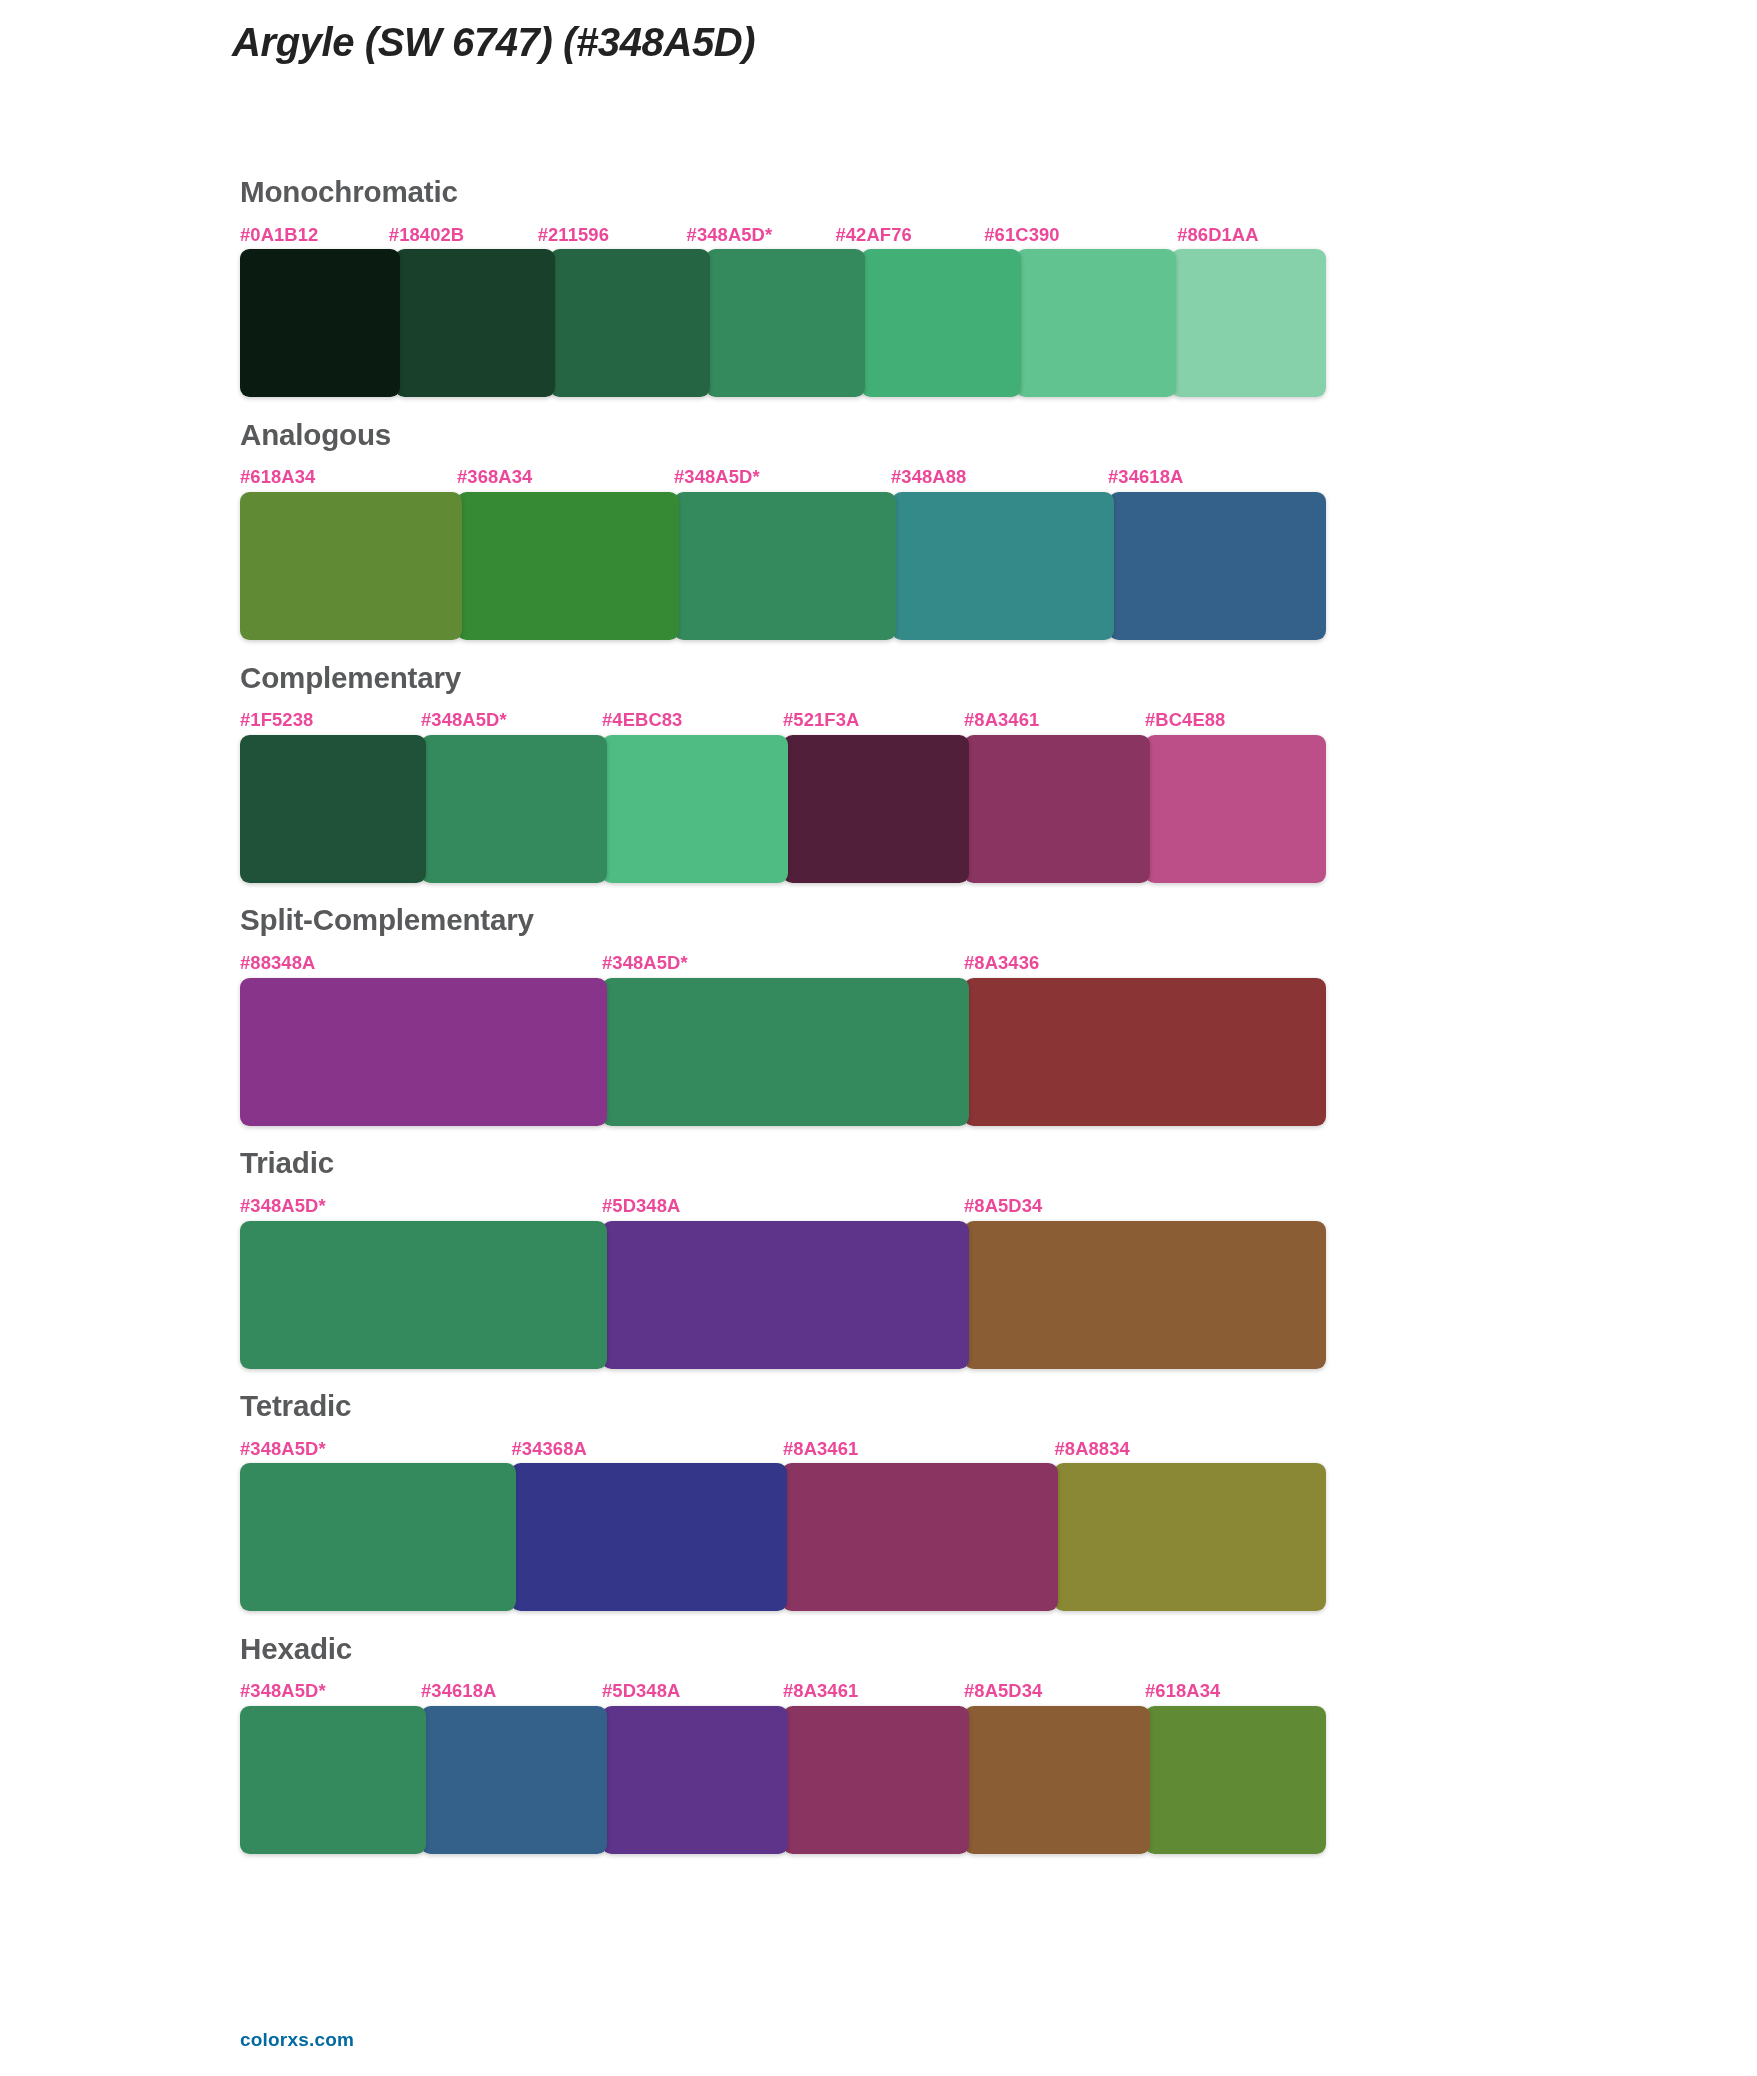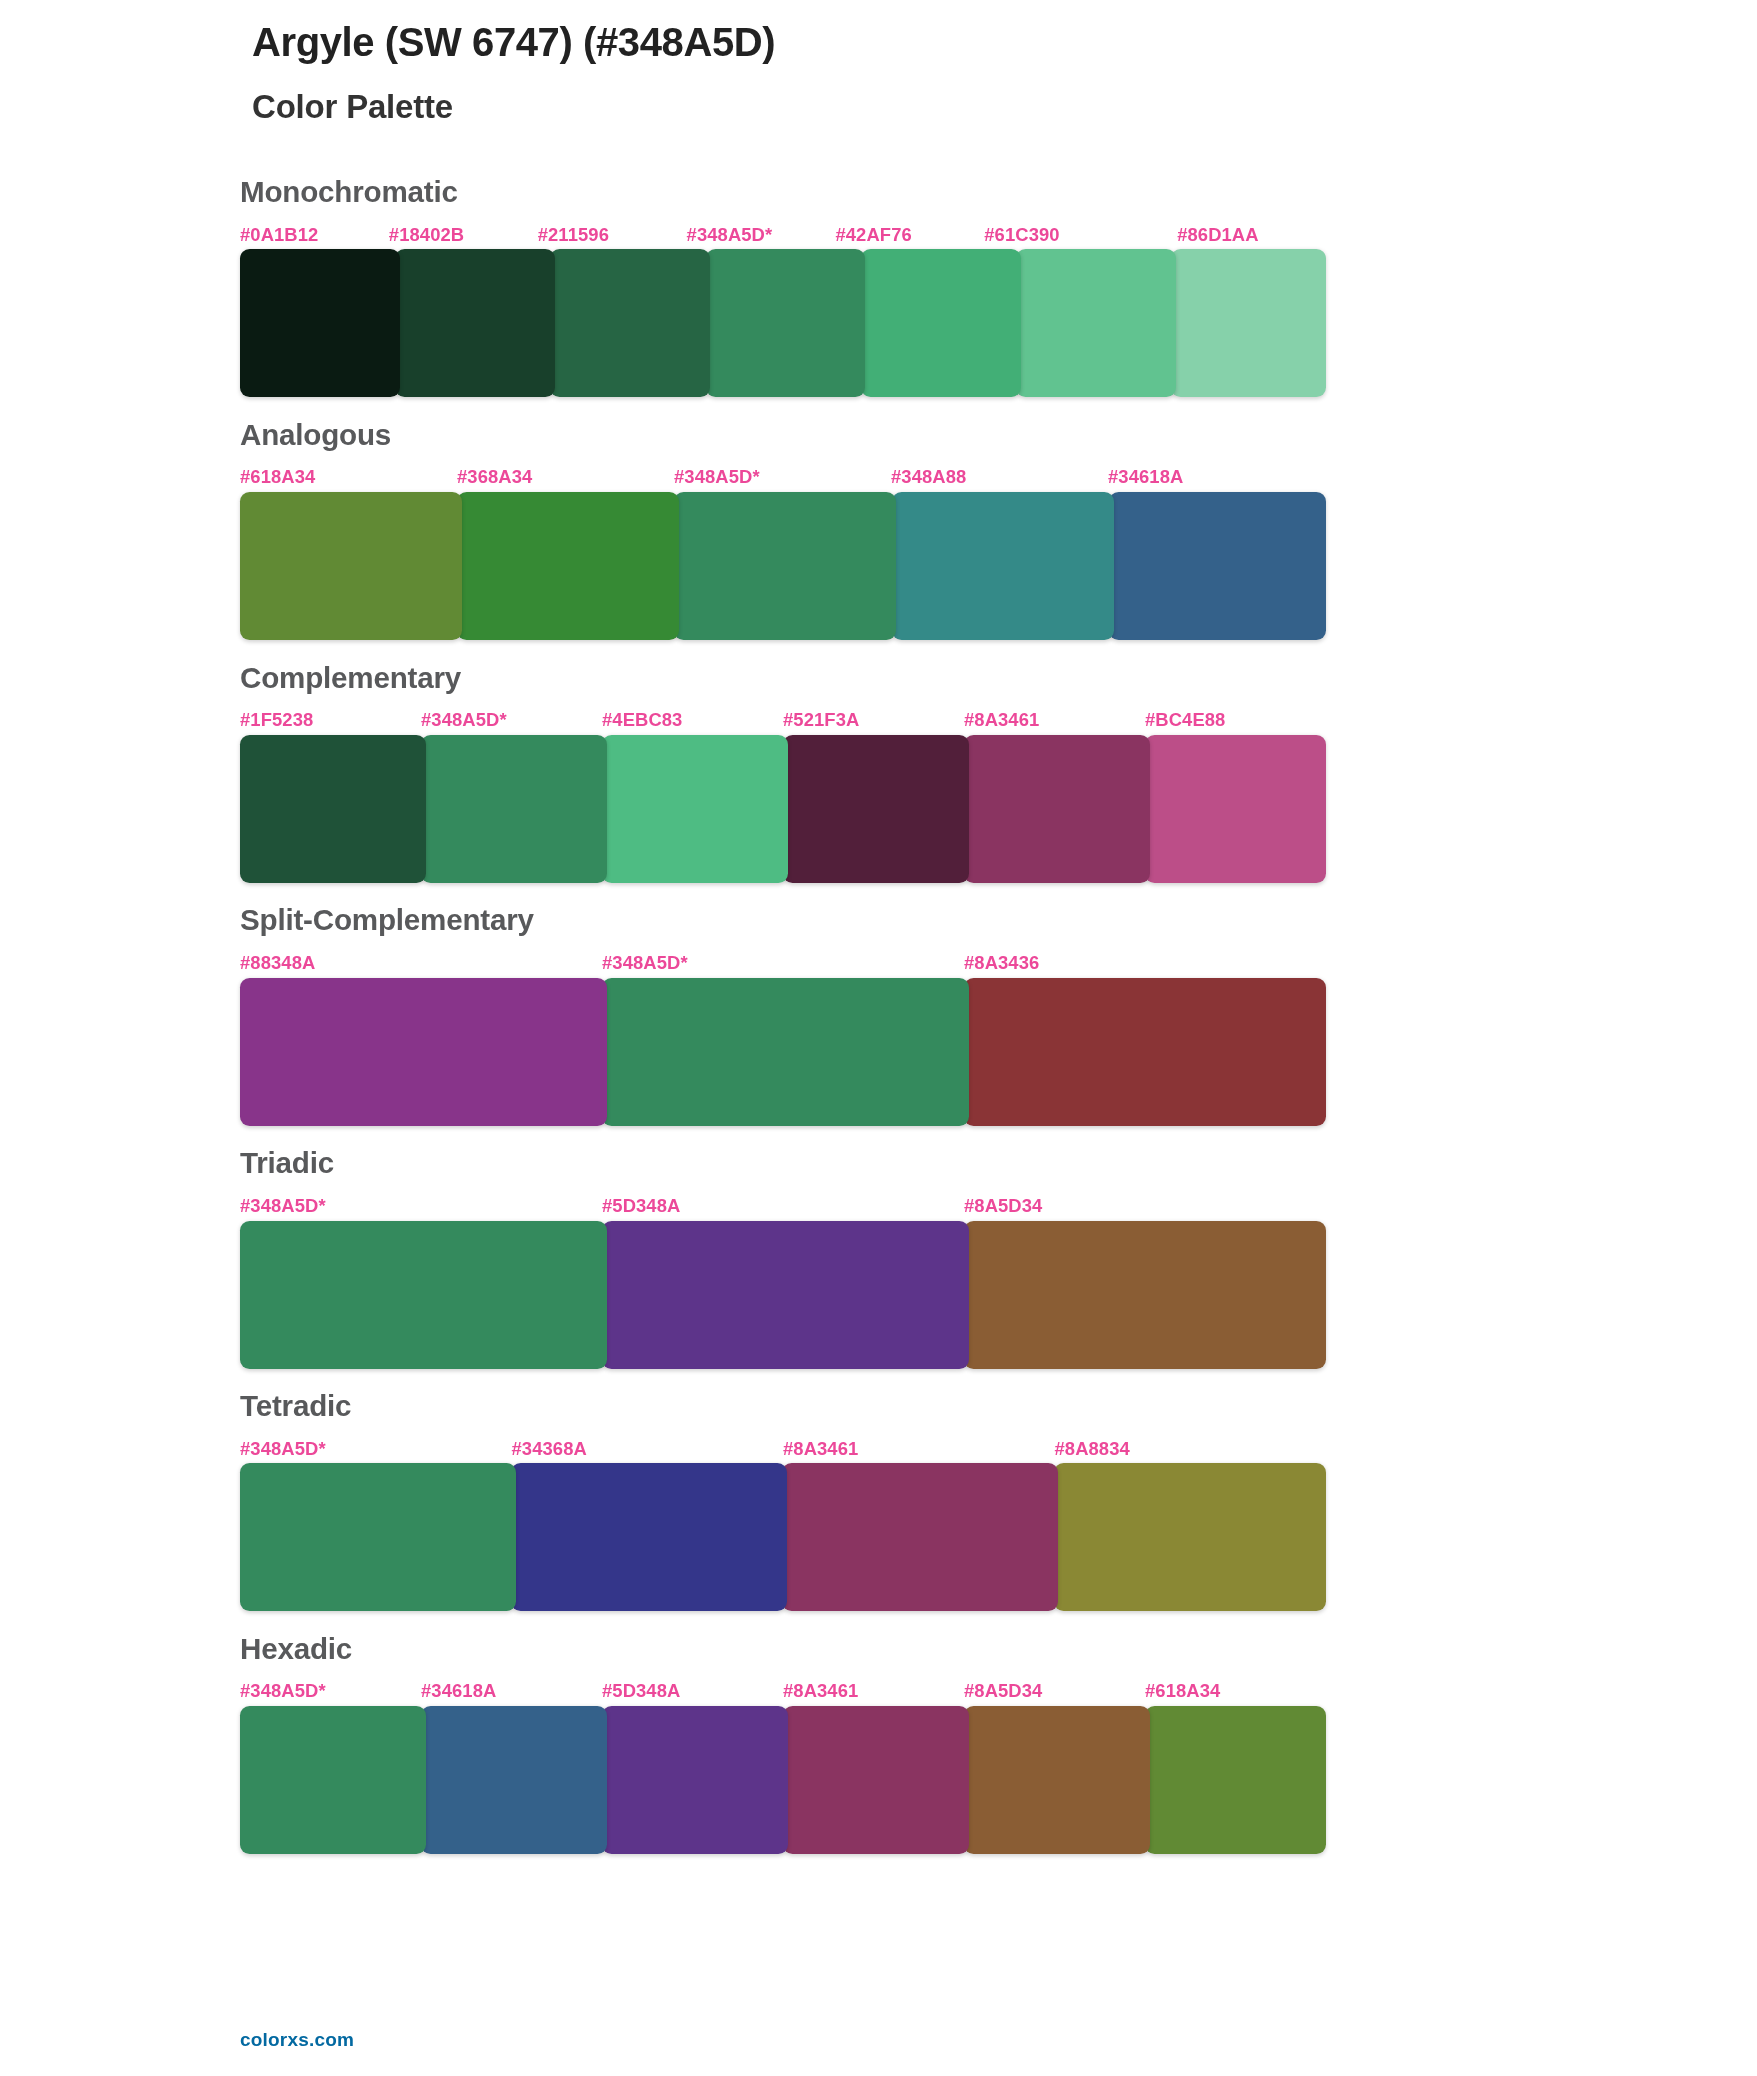--- a/index.html
+++ b/index.html
@@ -10,21 +10,21 @@
     -webkit-font-smoothing:antialiased;
   }
   #page {
     position:relative;
     width:1757px; height:2077px;
     background:#ffffff;
     overflow:hidden;
   }
 
   
-  .header { position:absolute; left:252px; top:19px; }
+  .header { position:absolute; left:232px; top:19px;font-style:italic; }
   .title {
     font-size:40px;
     font-weight:bold;
     color:#222222;
     letter-spacing:-0.4px;
     line-height:1.18;
     white-space:nowrap;
   }
   .subtitle {
     font-size:33px;
@@ -97,21 +97,20 @@
     letter-spacing:0.2px;
   }
 </style>
 </head>
 <body>
 
 <div id="page">
 
   <div class="header">
     <div class="title">Argyle (SW 6747) (#348A5D)</div>
-    <div class="subtitle">Color Palette</div>
   </div>
 
   <div class="sections" id="sections">
       <div class="section row-mono">
         <div class="section-title">Monochromatic</div>
         <div class="labels">
           <div class="label" style="width: 155px;">#0A1B12</div>
           <div class="label" style="width: 155px;">#18402B</div>
           <div class="label" style="width: 155px;">#211596</div>
           <div class="label" style="width: 155px;">#348A5D*</div>

